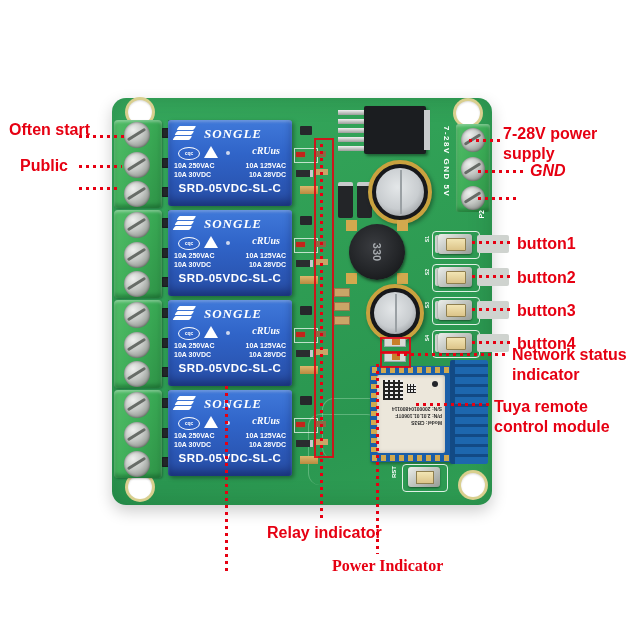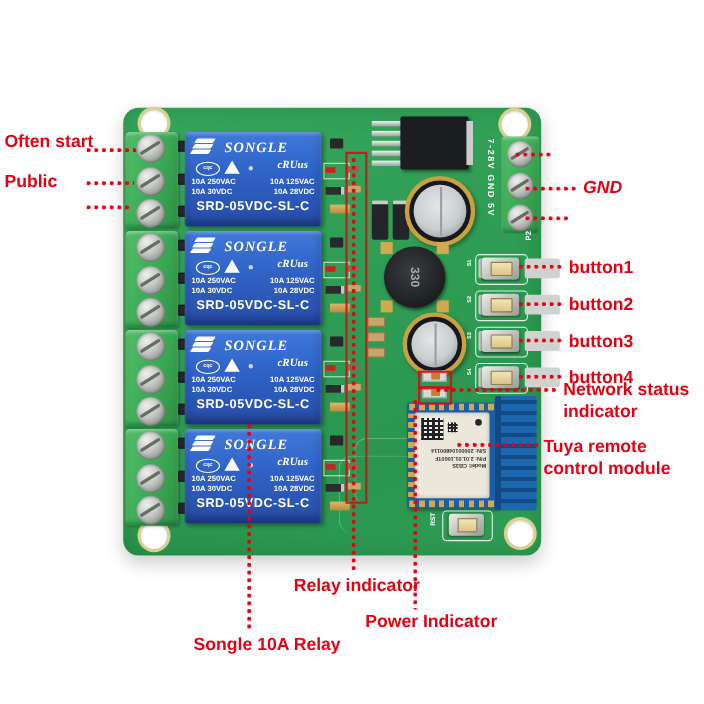--- a/index.html
+++ b/index.html
@@ -132,21 +132,21 @@
           background:linear-gradient(145deg,#eceeea 0%,#bcc0bb 55%,#989c97 100%);box-shadow:0 1px 2px rgba(0,0,0,.45);}
   .rst-cap{position:absolute;left:8px;top:4px;width:16px;height:11px;border:1px solid #8f7f4f;
            background:linear-gradient(#f2e5b4,#dcc489);}
   .silk-rst{position:absolute;left:279px;top:368px;writing-mode:vertical-rl;transform:rotate(180deg);
             color:#fff;font-size:6px;font-weight:bold;}
   .trace{position:absolute;border:1px solid rgba(190,235,200,.35);border-radius:12px;border-right:none;border-bottom:none;}
 
   
   .ann{position:absolute;color:#e60012;font-weight:700;font-size:16px;line-height:20px;
        white-space:pre-line;}
-  .ann.r{text-align:left;white-space:nowrap;}
+  .ann.r{text-align:right;white-space:nowrap;}
   .dots-h{position:absolute;height:5px;background-image:radial-gradient(circle at 2.5px 2.5px,#e60012 1.7px,transparent 2px);
           background-size:7px 5px;background-repeat:repeat-x;}
   .dots-v{position:absolute;width:5px;background-image:radial-gradient(circle at 2.5px 3.5px,#e60012 1.7px,transparent 2px);
           background-size:5px 7px;background-repeat:repeat-y;}
   .redbox{position:absolute;border:2px solid rgba(230,0,18,.85);}
 </style>
 </head>
 <body>
 
 <div class="stage">
@@ -412,42 +412,42 @@
       </div>
     <div class="silk-rst">RST</div>
   </div>
 
   <div class="ann r" style="left:4px;top:120px;width:86px;">Often start</div>
   <div class="ann r" style="left:4px;top:156px;width:64px;">Public</div>
   <div class="dots-h" style="left:78px;top:134px;width:46px;"></div>
   <div class="dots-h" style="left:78px;top:164px;width:44px;"></div>
   <div class="dots-h" style="left:78px;top:186px;width:42px;"></div>
 
+  <div class="ann" style="left:503px;top:124px;">7-28V power supply</div>
   <div class="ann" style="left:530px;top:161px;font-style:italic;">GND</div>
   <div class="ann" style="left:517px;top:234px;">button1</div>
   <div class="ann" style="left:517px;top:268px;">button2</div>
   <div class="ann" style="left:517px;top:301px;">button3</div>
   <div class="ann" style="left:517px;top:334px;">button4</div>
   <div class="ann" style="left:512px;top:345px;">Network status
 indicator</div>
   <div class="ann" style="left:494px;top:397px;">Tuya remote
 control module</div>
   <div class="dots-h" style="left:468px;top:138px;width:33px;"></div>
   <div class="dots-h" style="left:477px;top:169px;width:49px;"></div>
   <div class="dots-h" style="left:477px;top:196px;width:41px;"></div>
   <div class="dots-h" style="left:471px;top:240px;width:42px;"></div>
   <div class="dots-h" style="left:471px;top:274px;width:42px;"></div>
   <div class="dots-h" style="left:471px;top:307px;width:42px;"></div>
   <div class="dots-h" style="left:471px;top:340px;width:42px;"></div>
   <div class="dots-h" style="left:396px;top:352px;width:112px;"></div>
   <div class="dots-h" style="left:415px;top:402px;width:75px;"></div>
 
   <div class="ann" style="left:267px;top:523px;">Relay indicator</div>
-  <div class="ann" style="left:332px;top:556px;">Power Indicator</div>
-  <div class="ann" style="left:176px;top:577px;">Songle 10A Relay</div>
+  <div class="ann" style="left:332px;top:556px;font-family:Liberation Serif, serif;">Power Indicator</div>
   <div class="dots-v" style="left:319px;top:142px;height:378px;"></div>
   <div class="dots-v" style="left:375px;top:362px;height:192px;"></div>
   <div class="dots-v" style="left:224px;top:384px;height:190px;"></div>
 
   <div class="redbox" style="left:314px;top:138px;width:16px;height:316px;"></div>
   <div class="redbox" style="left:380px;top:337px;width:27px;height:12px;"></div>
   <div class="redbox" style="left:380px;top:352px;width:27px;height:12px;"></div>
 
 </div>
 

